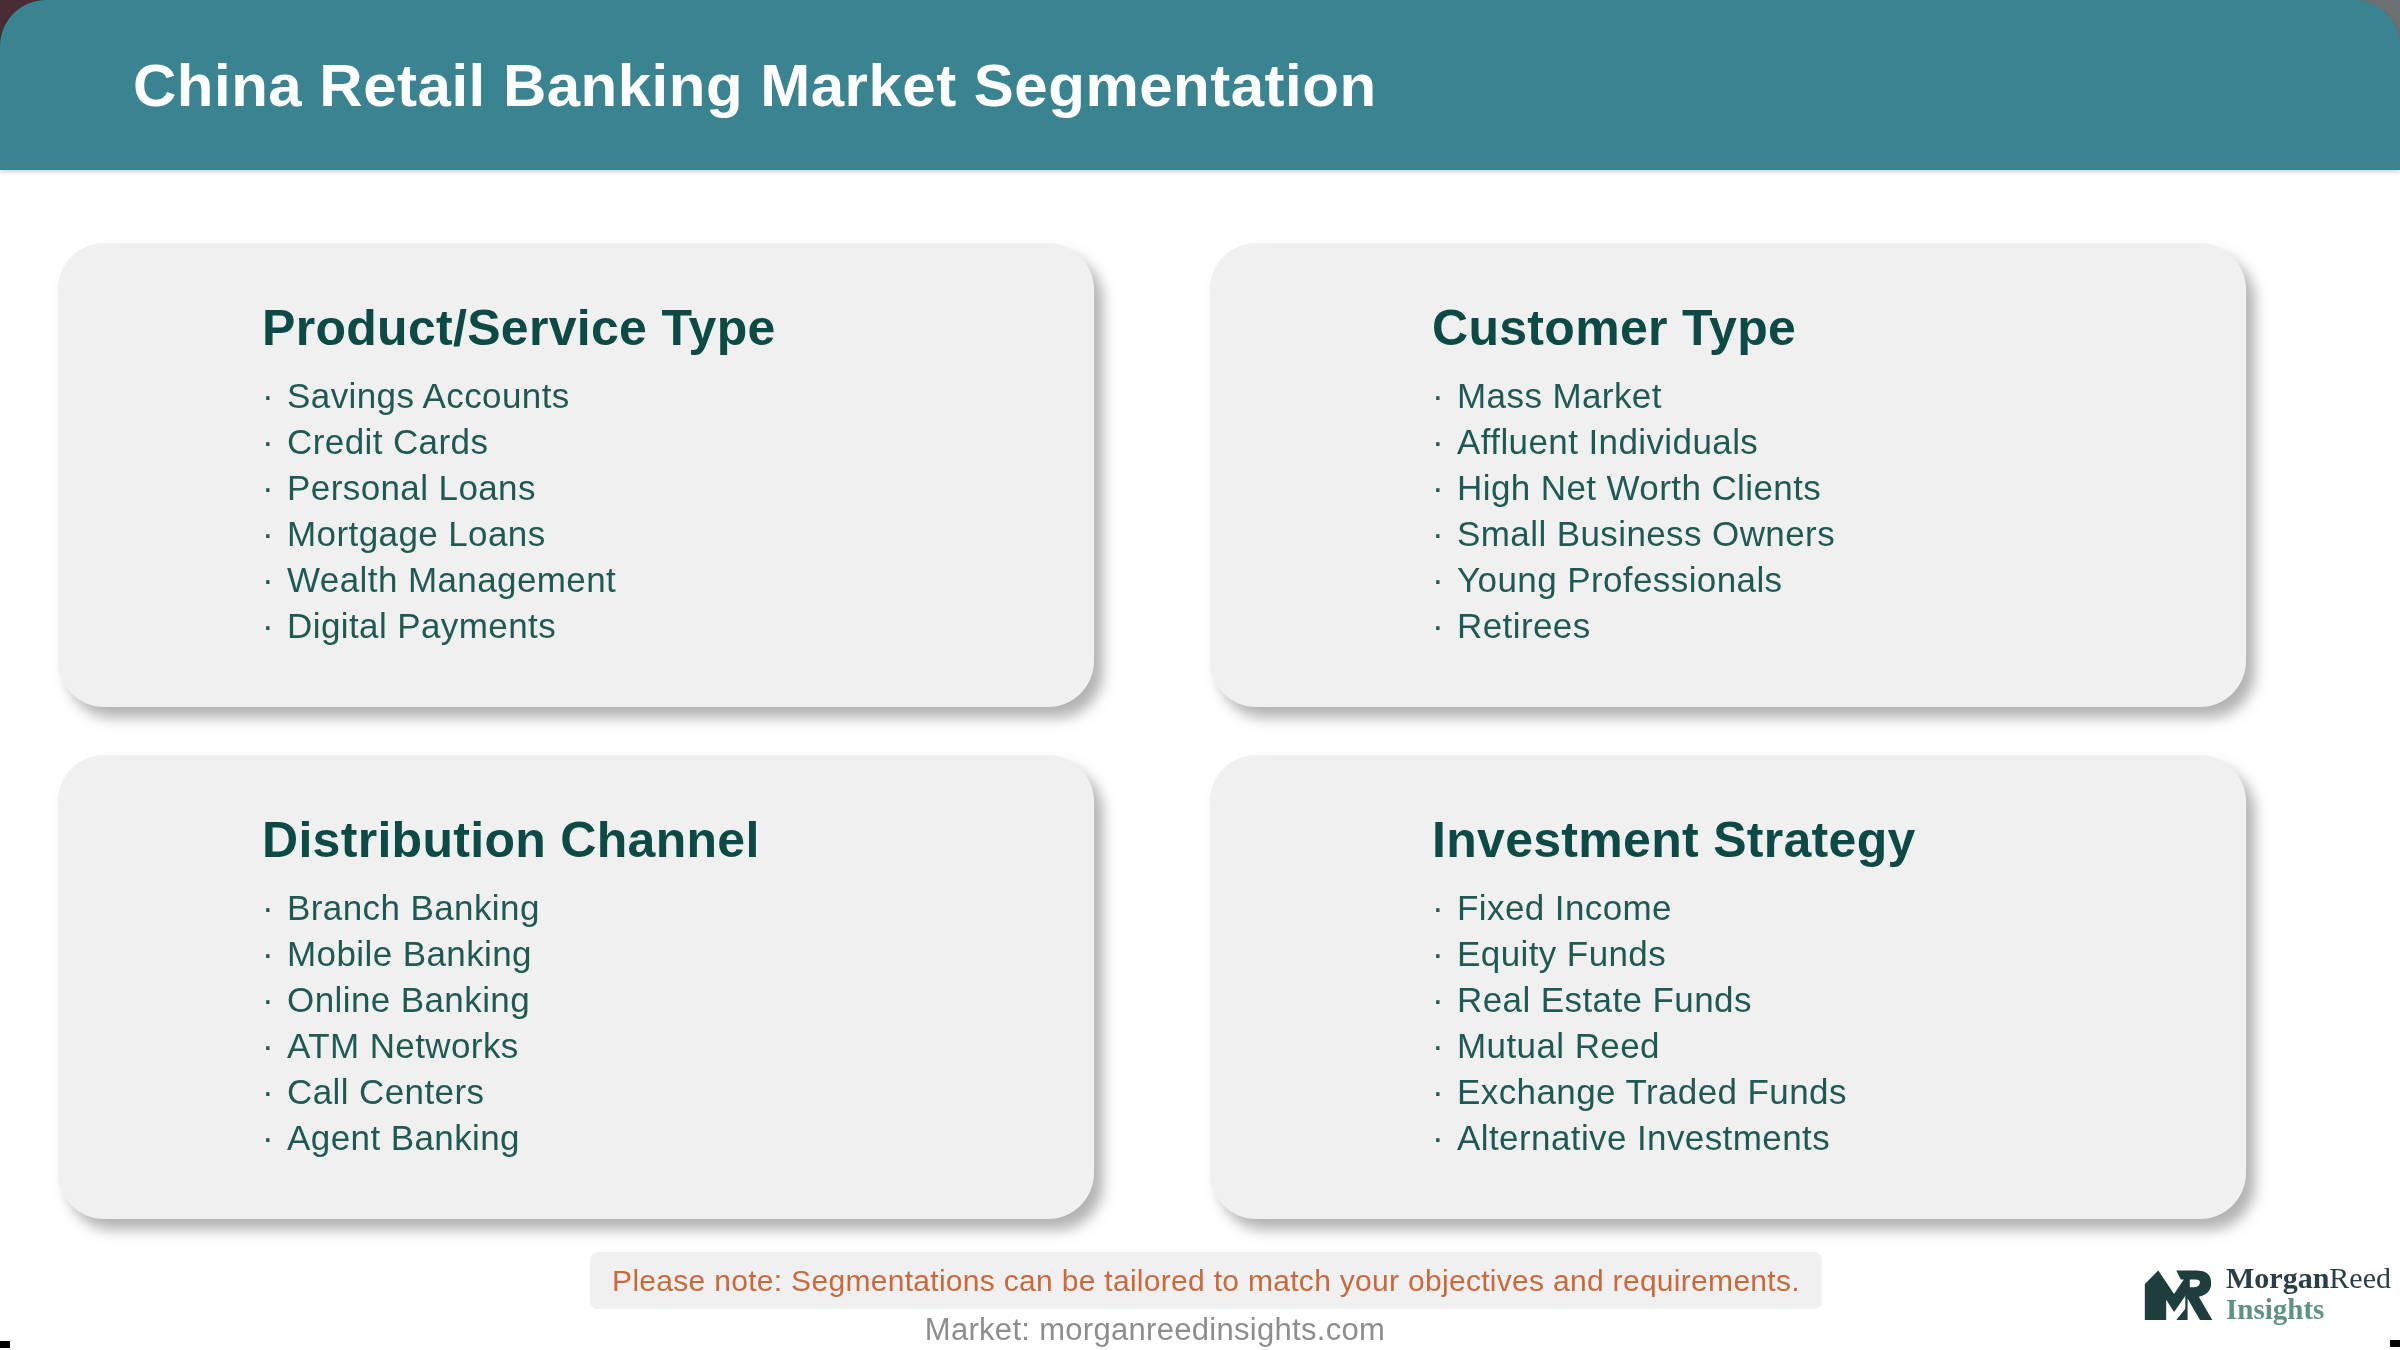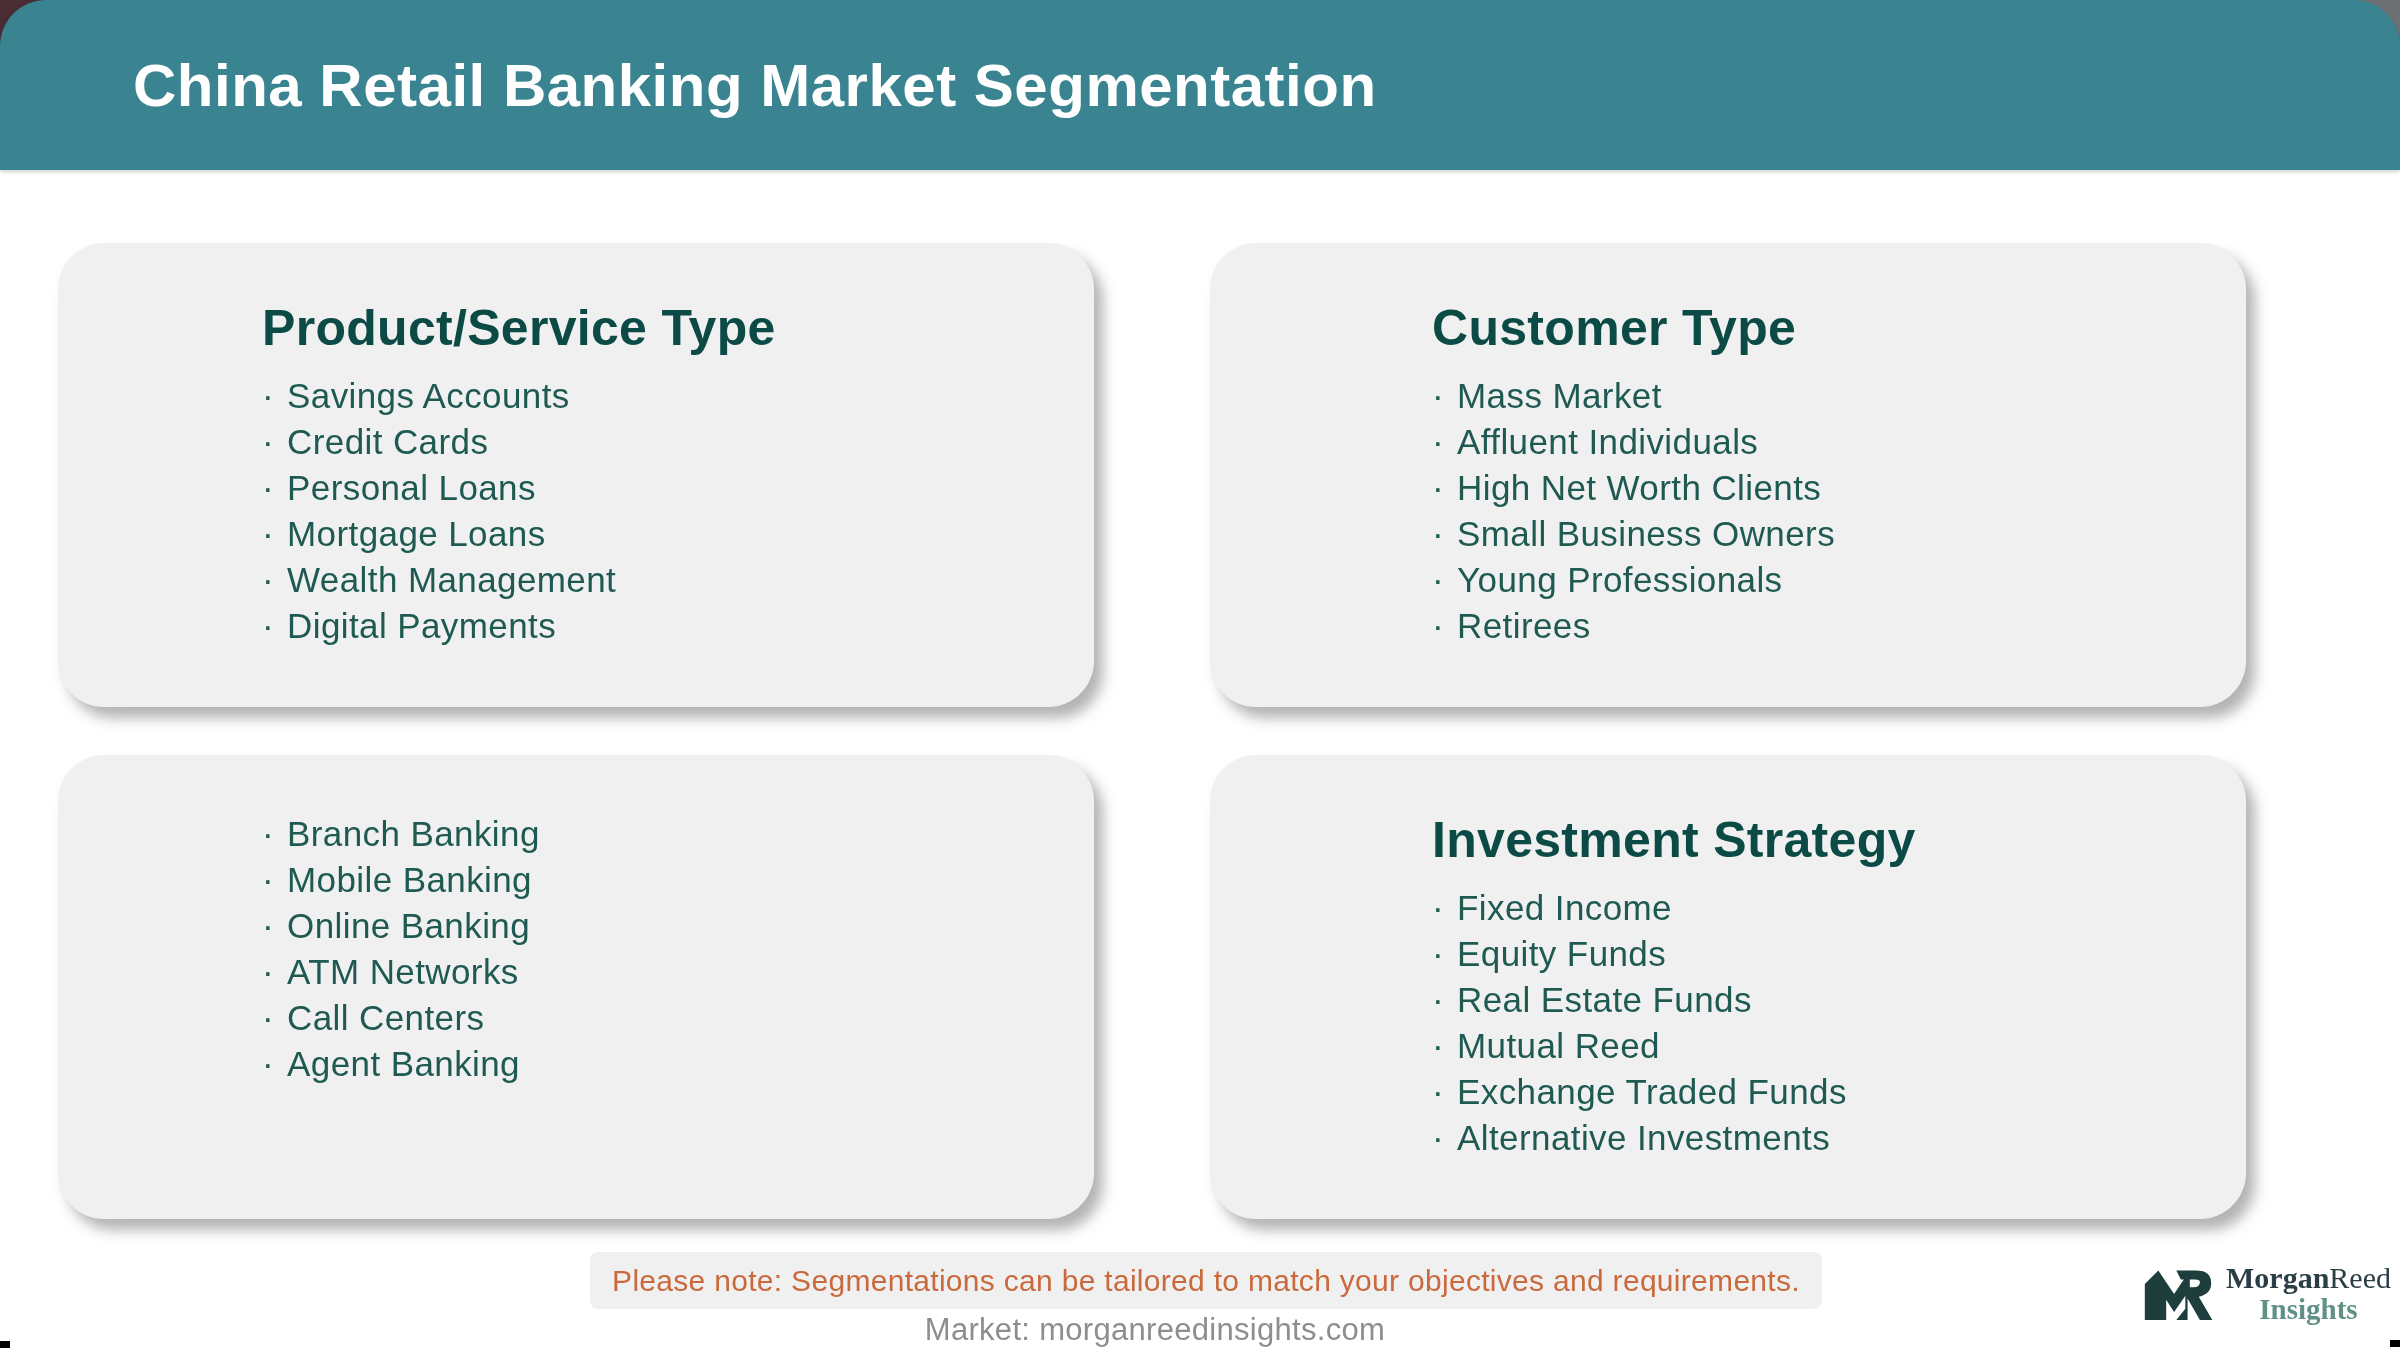--- a/index.html
+++ b/index.html
@@ -65,21 +65,21 @@
   }
   .note span{
     color:var(--note-text);font-size:30px;white-space:nowrap;letter-spacing:0.3px;
   }
   .source{
     position:absolute;left:900px;top:1312px;width:510px;text-align:center;
     color:var(--source-text);font-size:31px;letter-spacing:0.3px;
   }
   
   .logo{
-    position:absolute;left:2140px;bottom:26px;display:flex;align-items:center;gap:10px;text-align:center;
+    position:absolute;left:2140px;bottom:26px;display:flex;align-items:center;gap:10px;
   }
   .logo .monogram{width:76px;height:54px;}
   .logo-text{display:flex;flex-direction:column;line-height:1.0;}
   .logo-name{
     font-family:"Liberation Serif", serif;font-size:30px;color:var(--logo-name);
   }
   .logo-name .bold{font-weight:bold;}
   .logo-sub{
     font-family:"Liberation Serif", serif;font-size:29px;color:var(--logo-subtitle);
     margin-top:2px;
@@ -156,20 +156,21 @@
           <span>Young Professionals</span>
         </li>
         <li>
           <span class="bullet">·</span>
           <span>Retirees</span>
         </li>
       </ul>
   </section>
 
   <section class="card pos-3">
+    <h2>Distribution Channel</h2>
     <ul>
         <li>
           <span class="bullet">·</span>
           <span>Branch Banking</span>
         </li>
         <li>
           <span class="bullet">·</span>
           <span>Mobile Banking</span>
         </li>
         <li>

